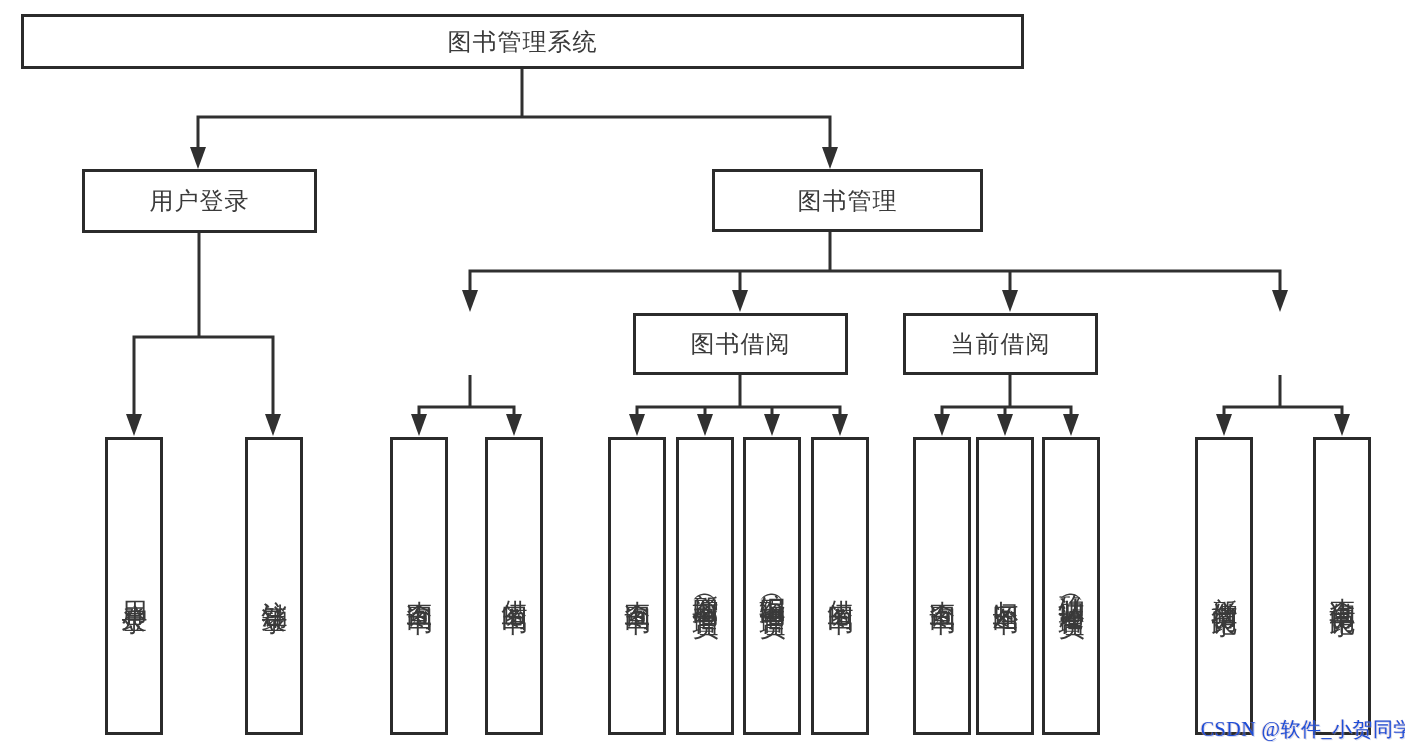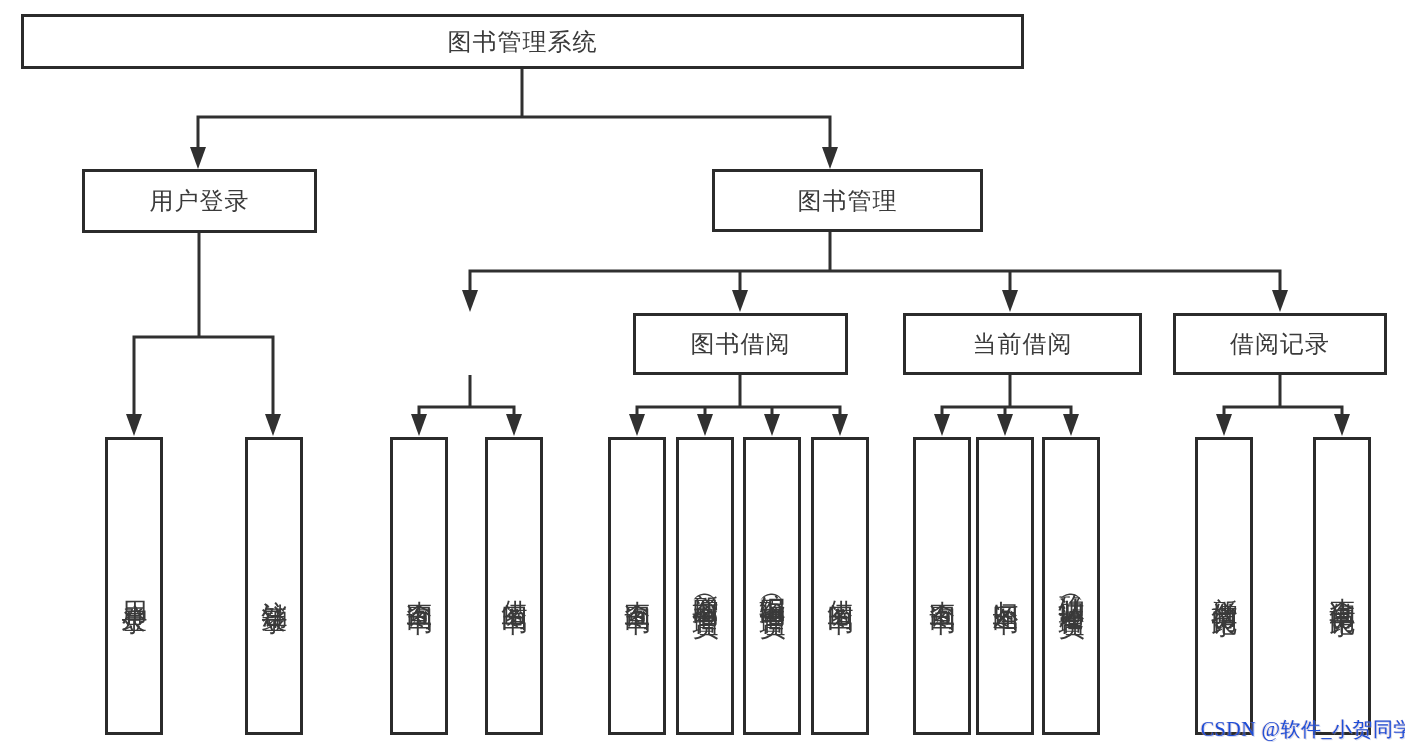--- a/index.html
+++ b/index.html
@@ -98,22 +98,21 @@
     <polygon points="1216,414 1232,414 1224,436"></polygon>
     <polygon points="1334,414 1350,414 1342,436"></polygon>
   </svg>
 
   <div class="node h-box" style="left:21px; top:14px; width:1003px; height:55px;">图书管理系统</div>
 
   <div class="node h-box row2" style="left:82px; width:235px;">用户登录</div>
   <div class="node h-box row2" style="left:712px; width:271px; height:63px;">图书管理</div>
 
   <div class="node h-box row3" style="left:633px; width:215px;">图书借阅</div>
-  <div class="node h-box row3" style="left:903px; width:239px;">当前借阅</div>
-  <div class="node h-box row3" style="left:1173px; width:214px;">借阅记录</div>
+  <div class="node h-box row3" style="left:903px; width:195px;">当前借阅</div>
 
   <div class="node v-box" style="left:105px;">用户登录</div>
   <div class="node v-box" style="left:245px;">注销登录</div>
 
   <div class="node v-box" style="left:390px;">查询图书</div>
   <div class="node v-box" style="left:485px;">借阅图书</div>
 
   <div class="node v-box" style="left:608px;">查询图书</div>
   <div class="node v-box" style="left:676px;">新增图书（管理员）</div>
   <div class="node v-box" style="left:743px;">编辑图书（管理员）</div>

